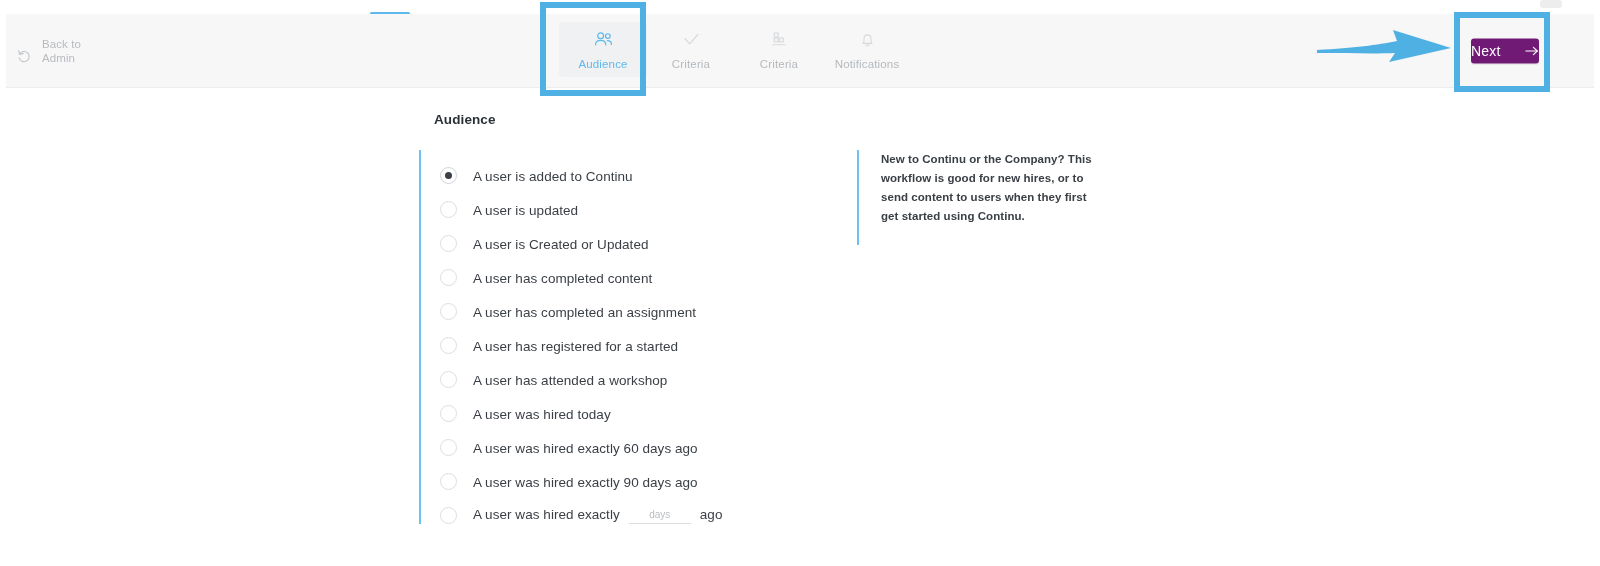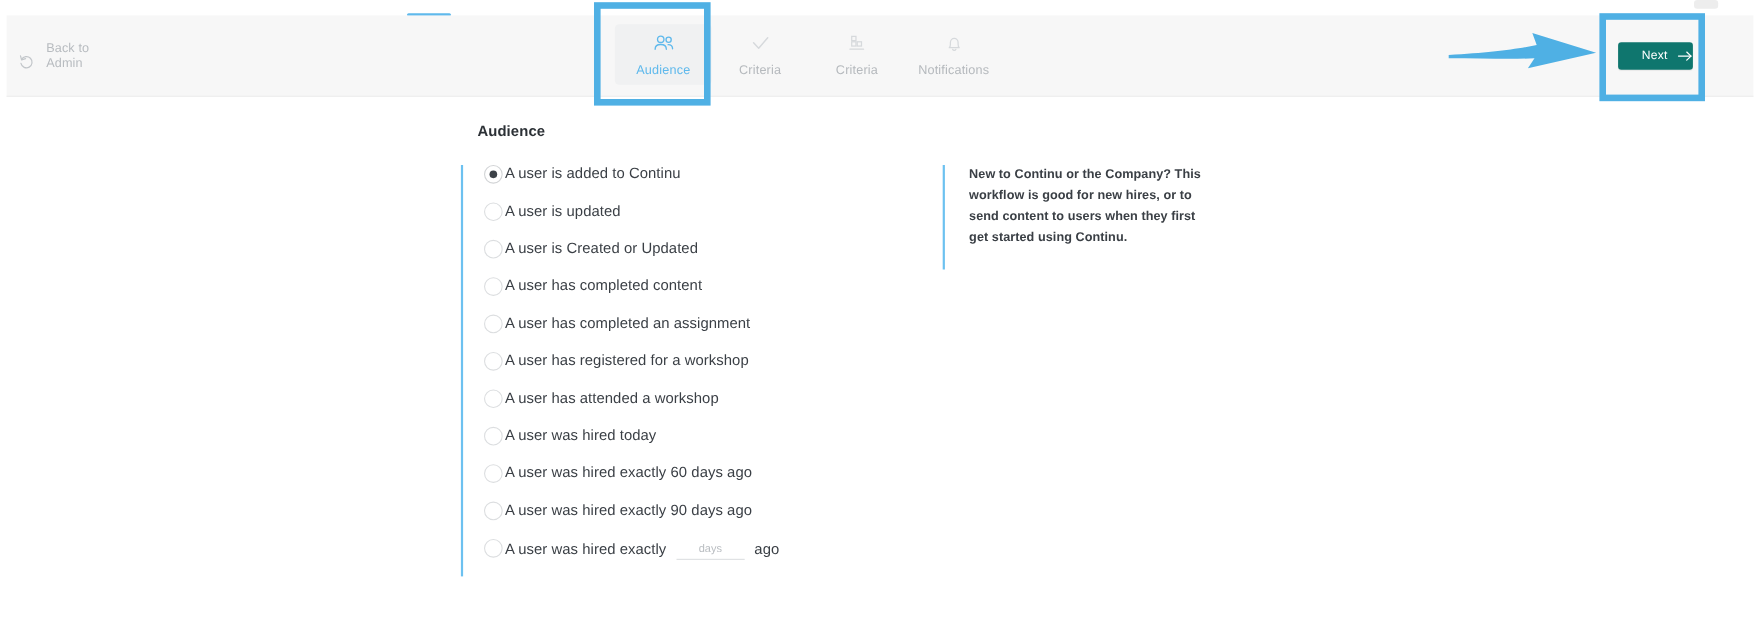--- a/index.html
+++ b/index.html
@@ -109,30 +109,30 @@
   .step.is-active .step-label { color: #5FB9EC; }
 
   
   .next-button {
     position: absolute;
     top: 50%;
     left: 1465px;
     transform: translateY(-50%);
     width: 68px;
     height: 25px;
-    background: #0f766e;
+    background: #701a75;
     border: none;
     border-radius: 3px;
     color: #ffffff;
     font-family: "Liberation Sans", sans-serif;
-    font-size: 11px;
+    font-size: 14px;
     letter-spacing: .2px;
     display: flex;
     align-items: center;
-    justify-content: flex-end;
+    justify-content: space-between;
     gap: 9px;
     cursor: pointer;
     box-shadow: 0 1px 1px rgba(0,0,0,.06);
   }
 
   
   .anno-box {
     position: absolute;
     border: 6px solid #4FB0E4;
     background: transparent;
@@ -157,22 +157,22 @@
     position: absolute;
     top: 150px;
     left: 419px;
     width: 420px;
     border-left: 2px solid #6CC1F0;
     padding-left: 19px;
   }
   .option-row {
     height: 34px;
     display: flex;
-    align-items: flex-start;
-    gap: 2px;
+    align-items: flex-end;
+    gap: 16px;
     cursor: pointer;
   }
   .radio {
     flex: 0 0 auto;
     width: 17px;
     height: 17px;
     border-radius: 50%;
     border: 1px solid #DCDEE0;
     background: #ffffff;
     display: flex;
@@ -345,21 +345,21 @@
     <div class="option-row">
       <span class="radio">
           <span class="dot"></span>
         </span>
       <span class="option-label">A user has completed an assignment</span>
     </div>
     <div class="option-row">
       <span class="radio">
           <span class="dot"></span>
         </span>
-      <span class="option-label">A user has registered for a workshop</span>
+      <span class="option-label">A user has registered for a started</span>
     </div>
     <div class="option-row">
       <span class="radio">
           <span class="dot"></span>
         </span>
       <span class="option-label">A user has attended a workshop</span>
     </div>
     <div class="option-row">
       <span class="radio">
           <span class="dot"></span>

